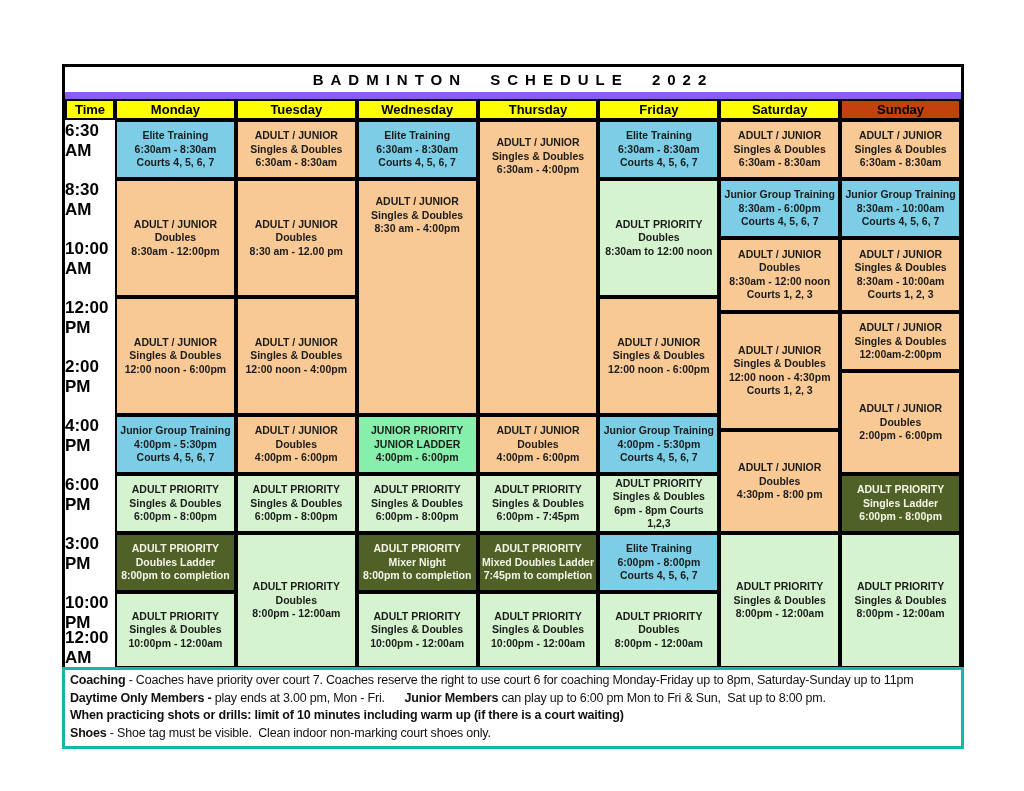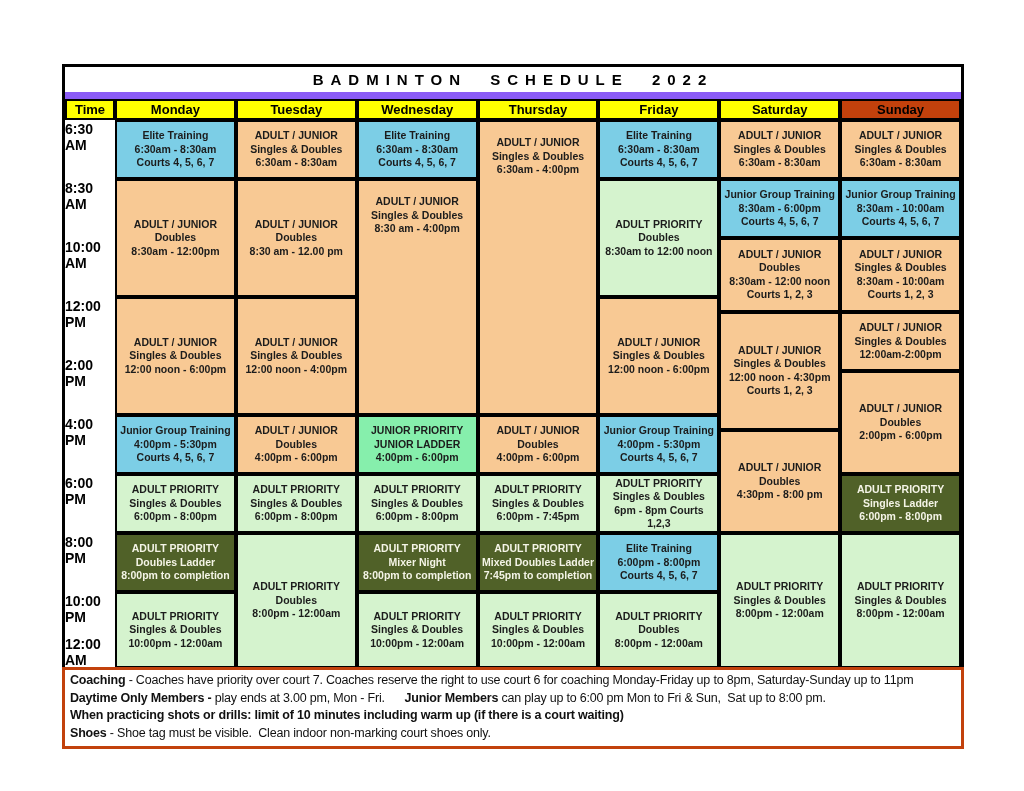--- a/index.html
+++ b/index.html
@@ -7,28 +7,28 @@
   .sched-table{position:absolute;left:62px;top:64px;width:902px;border:3px solid #000;background:#fff;box-sizing:border-box;}
   .titlebar{height:25px;display:flex;align-items:center;justify-content:center;
             font-weight:bold;font-size:15px;letter-spacing:7px;word-spacing:12px;color:#000;
             border-bottom:7px solid #8b5cf6;background:#fff;}
   .grid-head{display:grid;grid-template-columns:50px repeat(7,1fr);}
   .hcell{border:2px solid #000;height:17px;display:flex;align-items:center;justify-content:center;
          font-weight:bold;font-size:13px;color:#000;}
   .grid-body{display:grid;grid-template-columns:50px repeat(7,1fr);
              grid-template-rows:repeat(32,14.75px) repeat(4,19px);background:#fff;}
   .tlabel{grid-column:1;display:flex;justify-content:flex-end;align-items:flex-start;
-          font-weight:bold;font-size:14px;color:#000;padding:1px 3px 0 0;}
+          font-weight:bold;font-size:17px;color:#000;padding:1px 3px 0 0;}
   .tlabel.bottom{align-items:flex-end;}
   .cell{border:2px solid #000;display:flex;flex-direction:column;align-items:center;justify-content:center;
         text-align:center;font-weight:bold;font-size:10.5px;line-height:13.5px;color:#1c1c1c;
         padding:1px 2px;box-sizing:border-box;overflow:hidden;}
   .cell.vtop{justify-content:flex-start;padding-top:14px;}
   .cell.light-text{color:#f4f4e6;}
-  .notes-box{position:absolute;left:62px;top:667px;width:902px;border:3px solid #c2410c;box-sizing:border-box;
+  .notes-box{position:absolute;left:62px;top:667px;width:902px;border:3px solid #14b8a6;box-sizing:border-box;
              background:#fff;padding:2px 5px 4px 5px;}
   .note-line{font-size:12.5px;line-height:17.5px;color:#111;white-space:pre-wrap;letter-spacing:-0.2px;}
   .note-line b{font-weight:bold;}
 </style>
 </head>
 <body>
 
 <div class="sched-table">
   <div class="titlebar">BADMINTON SCHEDULE 2022</div>
   <div class="grid-head">
@@ -42,21 +42,21 @@
       <div class="hcell" style="background: #c2410c;">Sunday</div>
     </div>
   <div class="grid-body">
       <div class="tlabel" style="grid-row: 1 / 5;">6:30 AM</div>
       <div class="tlabel" style="grid-row: 5 / 9;">8:30 AM</div>
       <div class="tlabel" style="grid-row: 9 / 13;">10:00 AM</div>
       <div class="tlabel" style="grid-row: 13 / 17;">12:00 PM</div>
       <div class="tlabel" style="grid-row: 17 / 21;">2:00 PM</div>
       <div class="tlabel" style="grid-row: 21 / 25;">4:00 PM</div>
       <div class="tlabel" style="grid-row: 25 / 29;">6:00 PM</div>
-      <div class="tlabel" style="grid-row: 29 / 33;">8:00 PM</div>
+      <div class="tlabel" style="grid-row: 29 / 33;">3:00 PM</div>
       <div class="tlabel" style="grid-row: 33 / 37;">10:00 PM</div>
       <div class="tlabel bottom" style="grid-row: 33 / 37;">12:00 AM</div>
       <div class="cell" style="grid-area: 1 / 2 / 5; background: rgb(124, 206, 230);">
         <div>Elite Training</div>
         <div>6:30am - 8:30am</div>
         <div>Courts 4, 5, 6, 7</div>
       </div>
       <div class="cell" style="grid-area: 5 / 2 / 13; background: rgb(248, 201, 148);">
         <div>ADULT / JUNIOR</div>
         <div>Doubles</div>

